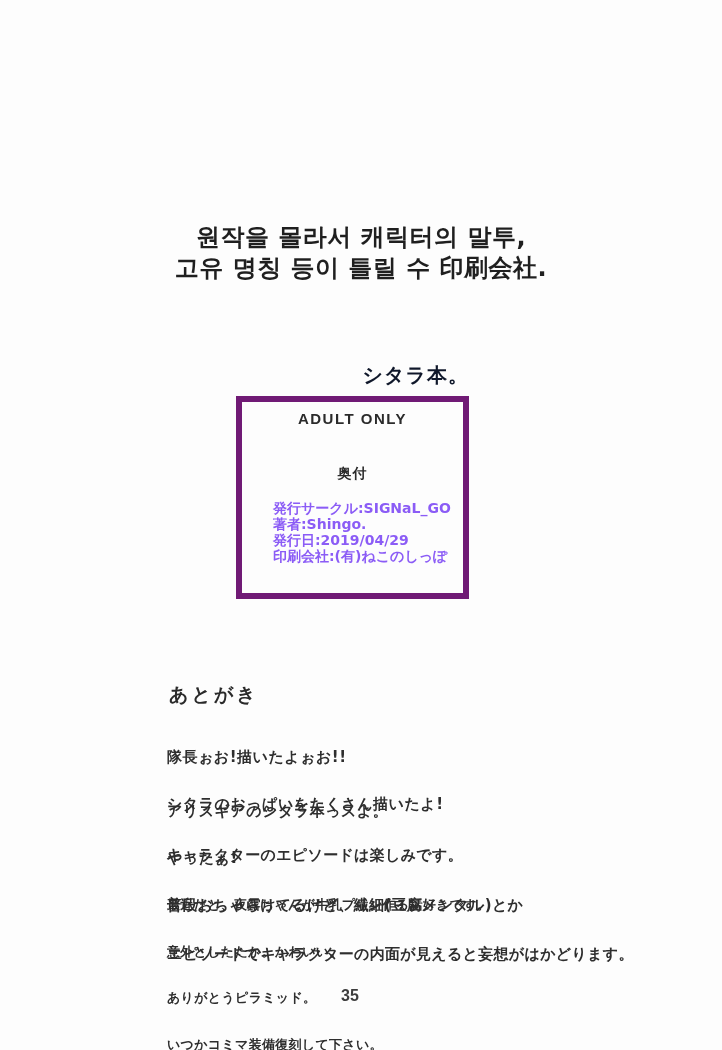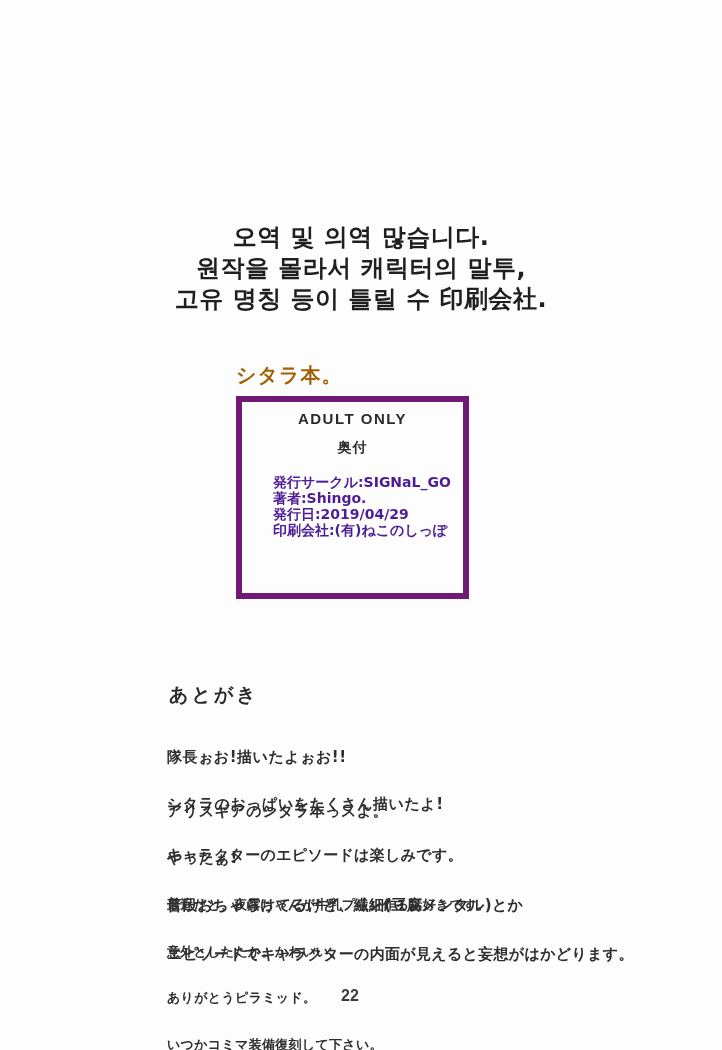--- a/index.html
+++ b/index.html
@@ -13,42 +13,42 @@
     margin:0 auto;
   }
   .ko-block{
     position:absolute;top:222px;left:0;width:722px;
     text-align:center;
     font-size:24px;font-weight:bold;line-height:31px;
     color:#1f1f1f;letter-spacing:0.5px;
   }
   .book-title{
     position:absolute;top:362px;left:236px;width:233px;
-    text-align:left;
-    font-size:20px;font-weight:bold;color:#a16207;letter-spacing:1px;
+    text-align:right;
+    font-size:20px;font-weight:bold;color:#0f172a;letter-spacing:1px;
   }
   .colophon-box{
     position:absolute;top:396px;left:236px;
     width:233px;height:203px;
     border:6px solid #701a75;
     box-sizing:border-box;
     background:#fdfdfd;
   }
   .adult-only{
     margin-top:8px;text-align:center;
     font-family:"Liberation Sans","DejaVu Sans",sans-serif;
     font-size:15px;font-weight:600;letter-spacing:1.5px;color:#2b2b2b;
   }
   .okuzuke{
-    margin-top:12px;text-align:center;
+    margin-top:38px;text-align:center;
     font-size:14px;font-weight:bold;color:#2b2b2b;letter-spacing:1px;
   }
   .colophon-info{
     margin-top:17px;margin-left:31px;
-    font-size:14px;font-weight:bold;line-height:16px;color:#4c1d95;
+    font-size:14px;font-weight:bold;line-height:16px;color:#8b5cf6;
   }
   .afterword-heading{
     position:absolute;top:682px;left:169px;
     font-size:19px;font-weight:bold;letter-spacing:3px;color:#2a2a2a;
   }
   .para{
     position:absolute;left:167px;
     font-weight:bold;color:#2e2e2e;white-space:pre;
   }
   .p1{top:712px;font-size:15px;line-height:18px;letter-spacing:0.5px;}
@@ -61,21 +61,20 @@
     font-size:16px;color:#3d3d3d;font-weight:600;
     font-family:"Liberation Sans","DejaVu Sans",sans-serif;
   }
 </style>
 </head>
 <body>
 
 <div class="page">
 
   <div class="ko-block">
-    <div>오역 및 의역 많습니다.</div>
     <div>원작을 몰라서 캐릭터의 말투,</div>
     <div>고유 명칭 등이 틀릴 수 印刷会社.</div>
   </div>
 
   <div class="book-title">シタラ本。</div>
 
   <div class="colophon-box">
     <div class="adult-only">ADULT ONLY</div>
     <div class="okuzuke">奥付</div>
     <div class="colophon-info">
@@ -104,15 +103,15 @@
     <div>エピソードでキャラクターの内面が見えると妄想がはかどります。</div>
   </div>
 
   <div class="para p4">
     <div>最近だと、夜露ちゃんが牛乳プリン作る話好きです。</div>
     <div>意外としたたか。かわいい。</div>
     <div>ありがとうピラミッド。</div>
     <div>いつかコミマ装備復刻して下さい。</div>
   </div>
 
-  <div class="page-number">22</div>
+  <div class="page-number">35</div>
 
 </div>
 
 </body></html>

